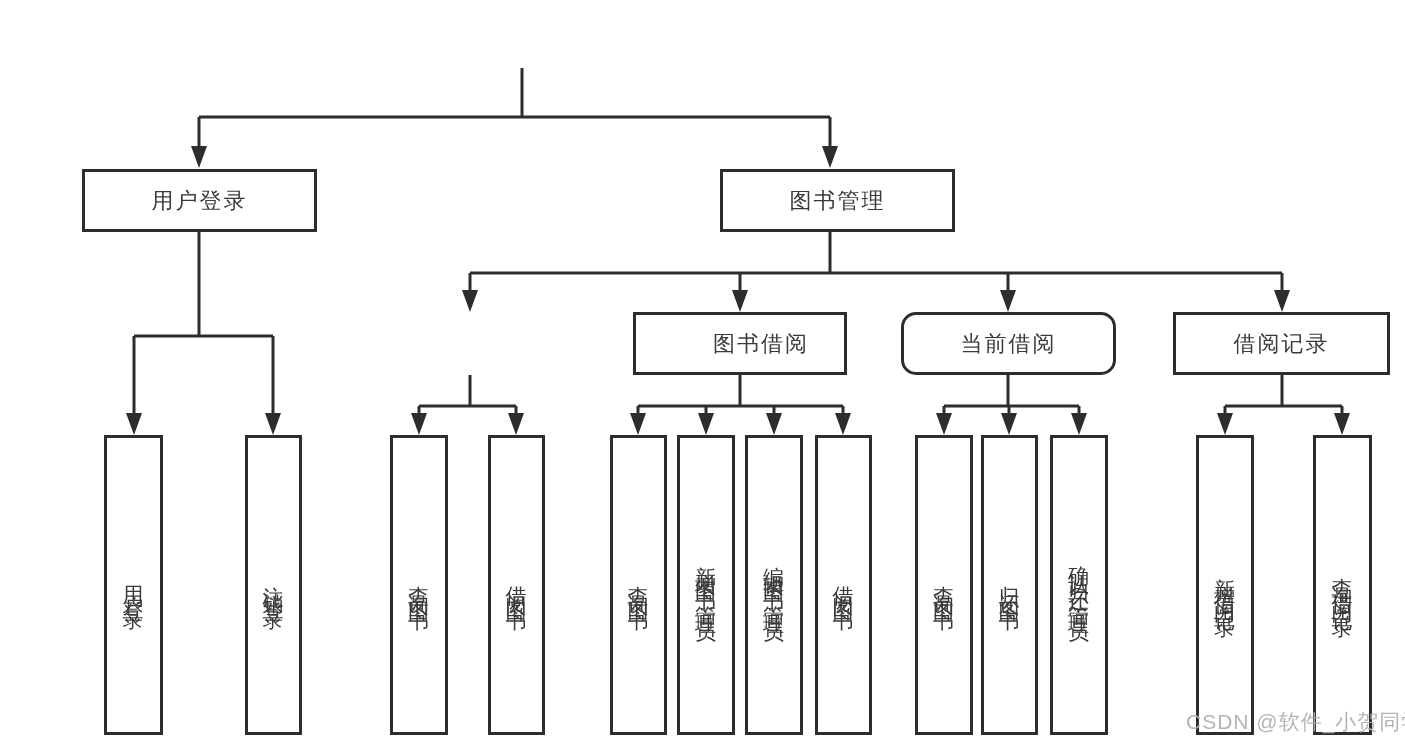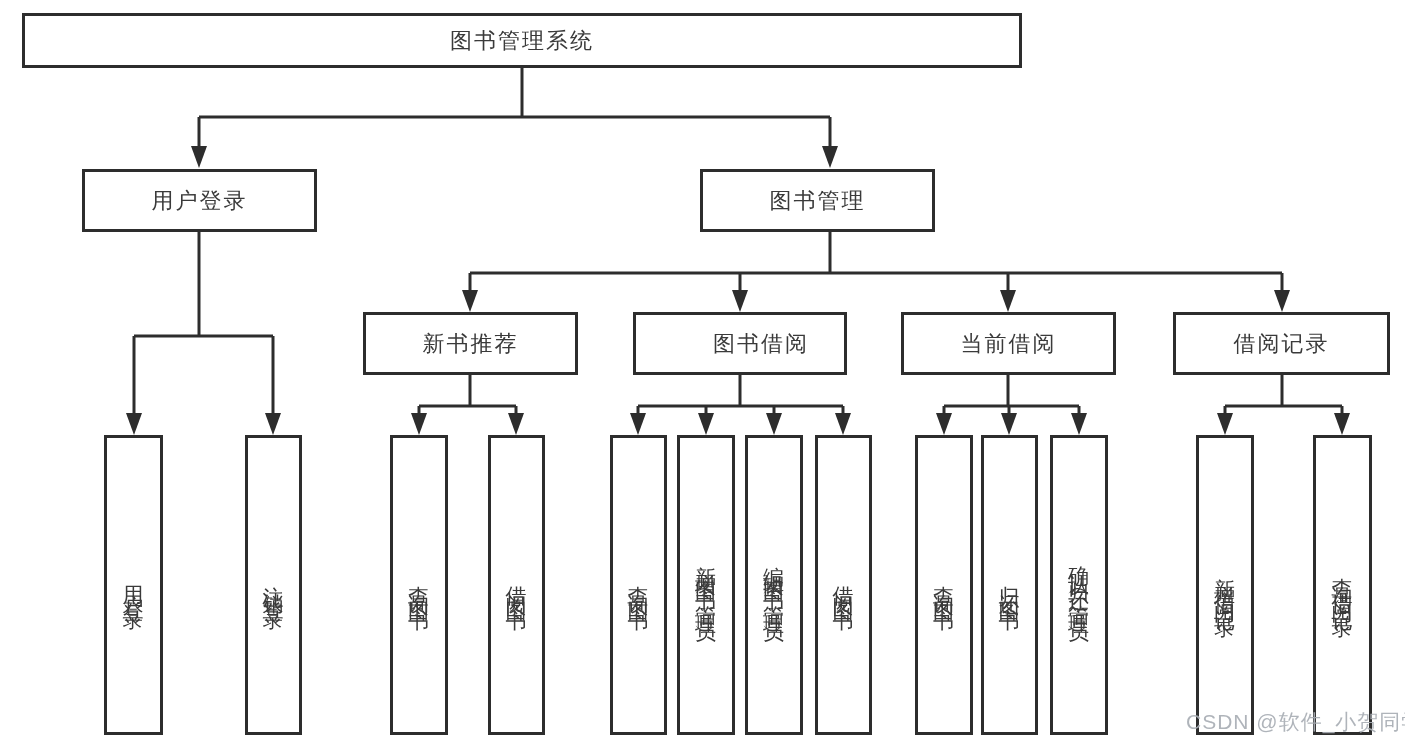--- a/index.html
+++ b/index.html
@@ -122,28 +122,26 @@
     <path class="arrowhead" d="M1071,413 h16 l-8,22 z"></path>
 
     <path class="stroke" d="M1282,375 V406"></path>
     <path class="stroke" d="M1225,406 H1342"></path>
     <path class="stroke" d="M1225,406 V417"></path>
     <path class="stroke" d="M1342,406 V417"></path>
     <path class="arrowhead" d="M1217,413 h16 l-8,22 z"></path>
     <path class="arrowhead" d="M1334,413 h16 l-8,22 z"></path>
   </svg>
 
-  <div class="node h" style="left:22px; top:13px; width:1000px; height:55px;">图书管理系统</div>
 
   <div class="node h" style="left:82px; top:169px; width:235px; height:63px;">用户登录</div>
-  <div class="node h" style="left:700px; top:169px; width:235px; height:63px;">图书管理</div>
+  <div class="node h" style="left:720px; top:169px; width:235px; height:63px;">图书管理</div>
 
-  <div class="node h" style="left:363px; top:312px; width:215px; height:63px;">新书推荐</div>
   <div class="node h" style="left:633px; top:312px; width:214px; height:63px;padding-left:42px;">图书借阅</div>
-  <div class="node h" style="left:901px; top:312px; width:215px; height:63px;">当前借阅</div>
+  <div class="node h" style="left:901px; top:312px; width:215px; height:63px;border-radius:15px;">当前借阅</div>
   <div class="node h" style="left:1173px; top:312px; width:217px; height:63px;">借阅记录</div>
 
   <div class="node v" style="left:104px; width:59px;">
     <span class="vtext">用户登录</span>
   </div>
   <div class="node v" style="left:245px; width:57px;">
     <span class="vtext">注销登录</span>
   </div>
 
   <div class="node v" style="left:390px; width:58px;">

